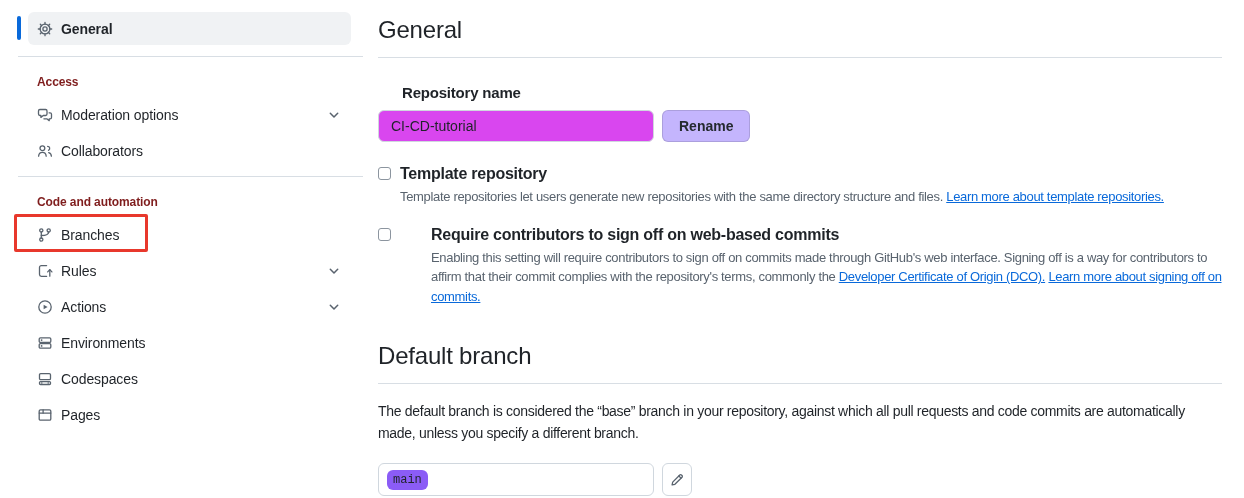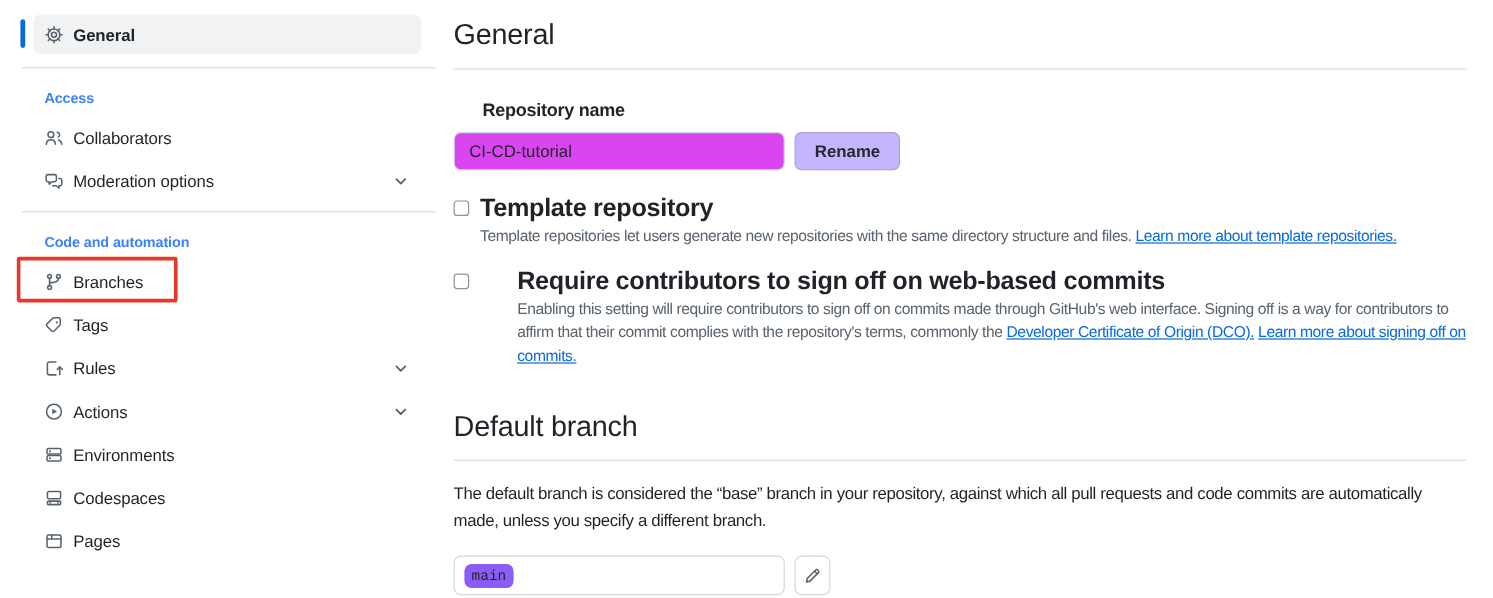--- a/index.html
+++ b/index.html
@@ -22,21 +22,21 @@
   .nav-item.selected { background:#f0f2f4; font-weight:700; }
   .nav-item.selected::before {
     content:""; position:absolute; left:-11px; top:4px;
     width:4px; height:24px; border-radius:2px; background:#0969da;
   }
   .nav-item .octicon { color:#59636e; flex:none; display:flex; }
   .nav-item .chev { margin-left:auto; color:#59636e; display:flex; }
   .nav-divider { border-top:1px solid #d8dee4; margin:11px 5px 0 18px; }
   .nav-divider.second { margin-top:8px; }
   .section-label {
-    font-size:12px; font-weight:700; color:#3b82f6;
+    font-size:12px; font-weight:700; color:#7f1d1d;
     margin:17px 17px 8px 37px; line-height:16px; letter-spacing:-0.1px;
   }
   .red-annotation {
     position:absolute; left:14px; top:214px; width:134px; height:38px;
     border:3px solid #e8382c; border-radius:2px; pointer-events:none; z-index:5;
   }
 
   
   .main { position:absolute; left:378px; top:0; width:844px; }
   .section-title { font-size:24px; font-weight:400; line-height:31px; margin-top:14px; letter-spacing:-0.2px; }
@@ -57,21 +57,21 @@
     font-family:"Liberation Sans", sans-serif; font-size:14px; font-weight:700; color:#24292f;
     cursor:pointer;
   }
   .check-row { display:flex; gap:9px; }
   .check-row.template { margin-top:22px; }
   .check-row.signoff { margin-top:18px;gap:40px; }
   .checkbox {
     width:13px; height:13px; flex:none; margin-top:3px;
     border:1px solid #8c959f; border-radius:3px; background:#fff; cursor:pointer;
   }
-  .check-label { font-size:21px; font-weight:700; line-height:20px; letter-spacing:-0.25px; cursor:pointer; }
+  .check-label { font-size:16px; font-weight:700; line-height:20px; letter-spacing:-0.25px; cursor:pointer; }
   .note {
     margin-top:3px; max-width:828px;
     font-size:13px; line-height:19.5px; color:#59636e; letter-spacing:-0.33px;
   }
   .note a, .link { color:#0969da; text-decoration:underline; cursor:pointer; }
   .body-text { margin-top:16px; font-size:14px; line-height:22px; color:#1f2328; letter-spacing:-0.3px; }
   .branch-row { display:flex; align-items:center; margin-top:19px; }
   .branch-field {
     display:flex; align-items:center; width:276px; height:33px; padding:0 8px;
     border:1px solid #d0d7de; border-radius:6px; background:#fff;
@@ -106,70 +106,61 @@
       <span>General</span>
     </div>
 
     <div class="nav-divider"></div>
 
     <div class="section-label">Access</div>
 
     <div class="nav-item">
       <span class="octicon">
         <svg width="16" height="16" viewBox="0 0 16 16" fill="none" stroke="currentColor" stroke-width="1.3" stroke-linecap="round" stroke-linejoin="round">
+          <path d="M1.5 3.9c0-.8.6-1.4 1.4-1.4h5.7c.8 0 1.4.6 1.4 1.4v3.2c0 .8-.6 1.4-1.4 1.4H6.2L3.9 10.4V8.5h-1c-.8 0-1.4-.6-1.4-1.4V3.9Z"></path>
+          <path d="M12.1 5.8h1c.8 0 1.4.6 1.4 1.4v3.2c0 .8-.6 1.4-1.4 1.4h-.9v1.9l-2.4-1.9H6.9"></path>
+        </svg>
+      </span>
+      <span>Moderation options</span>
+      <span class="chev">
+        <svg width="16" height="16" viewBox="0 0 16 16" fill="none" stroke="currentColor" stroke-width="1.5" stroke-linecap="round" stroke-linejoin="round">
+            <path d="M4.3 6.3 8 10l3.7-3.7"></path>
+          </svg>
+      </span>
+    </div>
+
+    <div class="nav-item">
+      <span class="octicon">
+        <svg width="16" height="16" viewBox="0 0 16 16" fill="none" stroke="currentColor" stroke-width="1.3" stroke-linecap="round" stroke-linejoin="round">
           <circle cx="5.4" cy="5.2" r="2.4"></circle>
           <path d="M1.6 13.2c.2-2.3 1.7-3.8 3.8-3.8 2.1 0 3.6 1.5 3.8 3.8"></path>
           <path d="M10.6 3.3a2.1 2.1 0 0 1 .9 4"></path>
           <path d="M11.7 9.6c1.7.4 2.6 1.7 2.7 3.6"></path>
         </svg>
       </span>
       <span>Collaborators</span>
-    </div>
-
-    <div class="nav-item">
-      <span class="octicon">
-        <svg width="16" height="16" viewBox="0 0 16 16" fill="none" stroke="currentColor" stroke-width="1.3" stroke-linecap="round" stroke-linejoin="round">
-          <path d="M1.5 3.9c0-.8.6-1.4 1.4-1.4h5.7c.8 0 1.4.6 1.4 1.4v3.2c0 .8-.6 1.4-1.4 1.4H6.2L3.9 10.4V8.5h-1c-.8 0-1.4-.6-1.4-1.4V3.9Z"></path>
-          <path d="M12.1 5.8h1c.8 0 1.4.6 1.4 1.4v3.2c0 .8-.6 1.4-1.4 1.4h-.9v1.9l-2.4-1.9H6.9"></path>
-        </svg>
-      </span>
-      <span>Moderation options</span>
-      <span class="chev">
-        <svg width="16" height="16" viewBox="0 0 16 16" fill="none" stroke="currentColor" stroke-width="1.5" stroke-linecap="round" stroke-linejoin="round">
-            <path d="M4.3 6.3 8 10l3.7-3.7"></path>
-          </svg>
-      </span>
     </div>
 
     <div class="nav-divider second"></div>
 
     <div class="section-label">Code and automation</div>
 
     <div class="nav-item">
       <span class="octicon">
         <svg width="16" height="16" viewBox="0 0 16 16" fill="none" stroke="currentColor" stroke-width="1.3" stroke-linecap="round" stroke-linejoin="round">
           <circle cx="4.3" cy="3.4" r="1.6"></circle>
             <circle cx="4.3" cy="12.6" r="1.6"></circle>
             <circle cx="11.7" cy="3.4" r="1.6"></circle>
           <path d="M4.3 5v6"></path>
             <path d="M11.7 5c0 2.6-2.6 3.5-7.4 3.5"></path>
         </svg>
       </span>
       <span>Branches</span>
     </div>
 
-    <div class="nav-item">
-      <span class="octicon">
-        <svg width="16" height="16" viewBox="0 0 16 16" fill="none" stroke="currentColor" stroke-width="1.3" stroke-linecap="round" stroke-linejoin="round">
-          <path d="M2.2 6.9 6.9 2.2c.3-.3.6-.4 1-.4h4c.7 0 1.3.6 1.3 1.3v4c0 .4-.1.7-.4 1l-4.7 4.7a1.4 1.4 0 0 1-2 0L2.2 8.9a1.4 1.4 0 0 1 0-2Z"></path>
-          <circle cx="10.3" cy="5.7" r="0.9" fill="currentColor" stroke="none"></circle>
-        </svg>
-      </span>
-      <span>Tags</span>
-    </div>
 
     <div class="nav-item">
       <span class="octicon">
         <svg width="16" height="16" viewBox="0 0 16 16" fill="none" stroke="currentColor" stroke-width="1.3" stroke-linecap="round" stroke-linejoin="round">
           <path d="M9.6 13.4H4.3c-1 0-1.8-.8-1.8-1.8V4.4c0-1 .8-1.8 1.8-1.8h5.3"></path>
           <path d="M12.8 13.2V6.8"></path>
             <path d="M10.7 8.9l2.1-2.3 2.1 2.3"></path>
         </svg>
       </span>
       <span>Rules</span>

